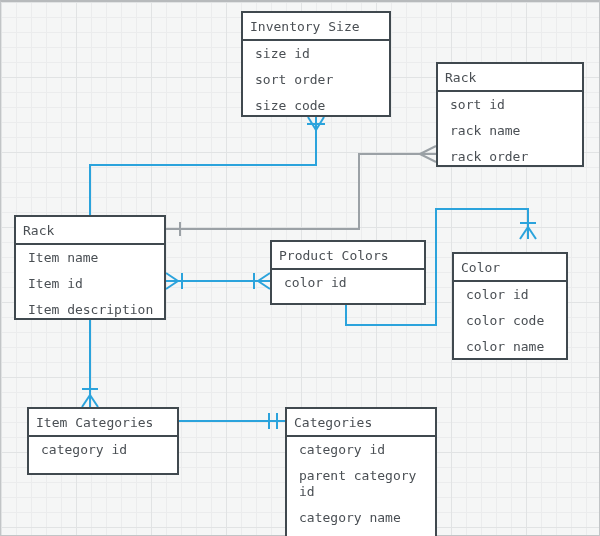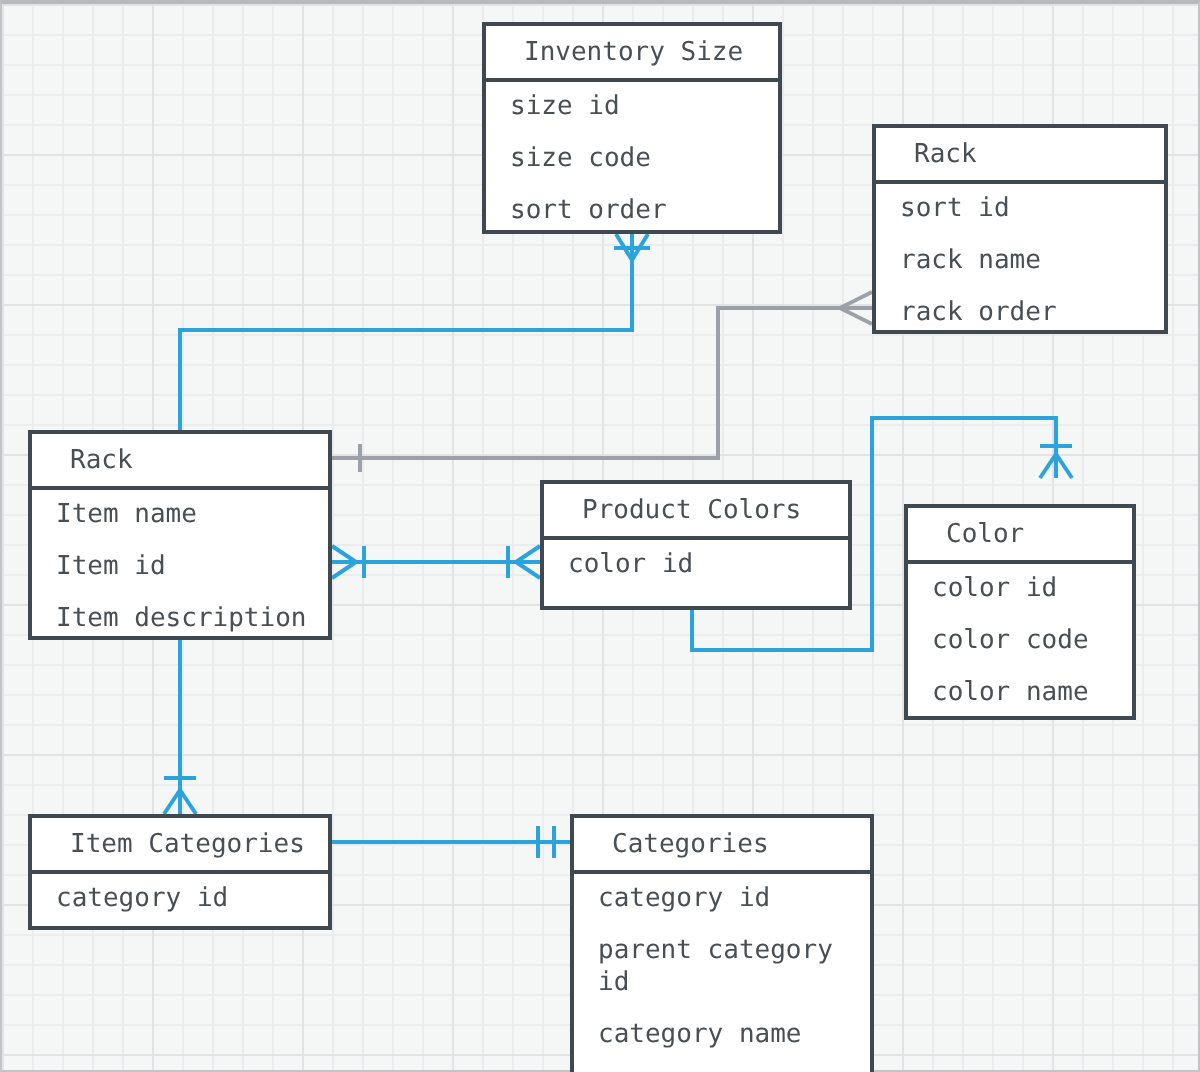--- a/index.html
+++ b/index.html
@@ -31,21 +31,21 @@
     font-size:13px;
     overflow:hidden;
     z-index:2;
   }
   .e-title{
     height:28px;
     box-sizing:border-box;
     border-bottom:2px solid #40494f;
     display:flex;
     align-items:center;
-    padding-left:19px;
+    padding-left:7px;
     white-space:nowrap;
   }
   .e-row{
     padding:5px 4px 5px 12px;
     line-height:16px;
   }
   svg.wires{
     position:absolute;left:0;top:0;
     width:600px;height:536px;
     z-index:1;
@@ -118,22 +118,22 @@
       <g>
         <line x1="268" y1="411" x2="268" y2="427"></line>
         <line x1="276" y1="411" x2="276" y2="427"></line>
       </g>
     </g>
   </svg>
 
   <div class="entity" style="left:240px;top:9px;width:150px;height:106px">
     <div class="e-title">Inventory Size</div>
     <div class="e-row">size id</div>
+    <div class="e-row">sort order</div>
     <div class="e-row">size code</div>
-    <div class="e-row">sort order</div>
   </div>
 
   <div class="entity" style="left:435px;top:60px;width:148px;height:105px">
     <div class="e-title">Rack</div>
     <div class="e-row">sort id</div>
     <div class="e-row">rack name</div>
     <div class="e-row">rack order</div>
   </div>
 
   <div class="entity" style="left:13px;top:213px;width:152px;height:105px">
@@ -148,21 +148,21 @@
     <div class="e-row">color id</div>
   </div>
 
   <div class="entity" style="left:451px;top:250px;width:116px;height:108px">
     <div class="e-title">Color</div>
     <div class="e-row">color id</div>
     <div class="e-row">color code</div>
     <div class="e-row">color name</div>
   </div>
 
-  <div class="entity" style="left:13px;top:405px;width:152px;height:58px">
+  <div class="entity" style="left:26px;top:405px;width:152px;height:68px">
     <div class="e-title">Item Categories</div>
     <div class="e-row">category id</div>
   </div>
 
   <div class="entity" style="left:284px;top:405px;width:152px;height:146px">
     <div class="e-title">Categories</div>
     <div class="e-row">category id</div>
     <div class="e-row">parent category id</div>
     <div class="e-row">category name</div>
   </div>

